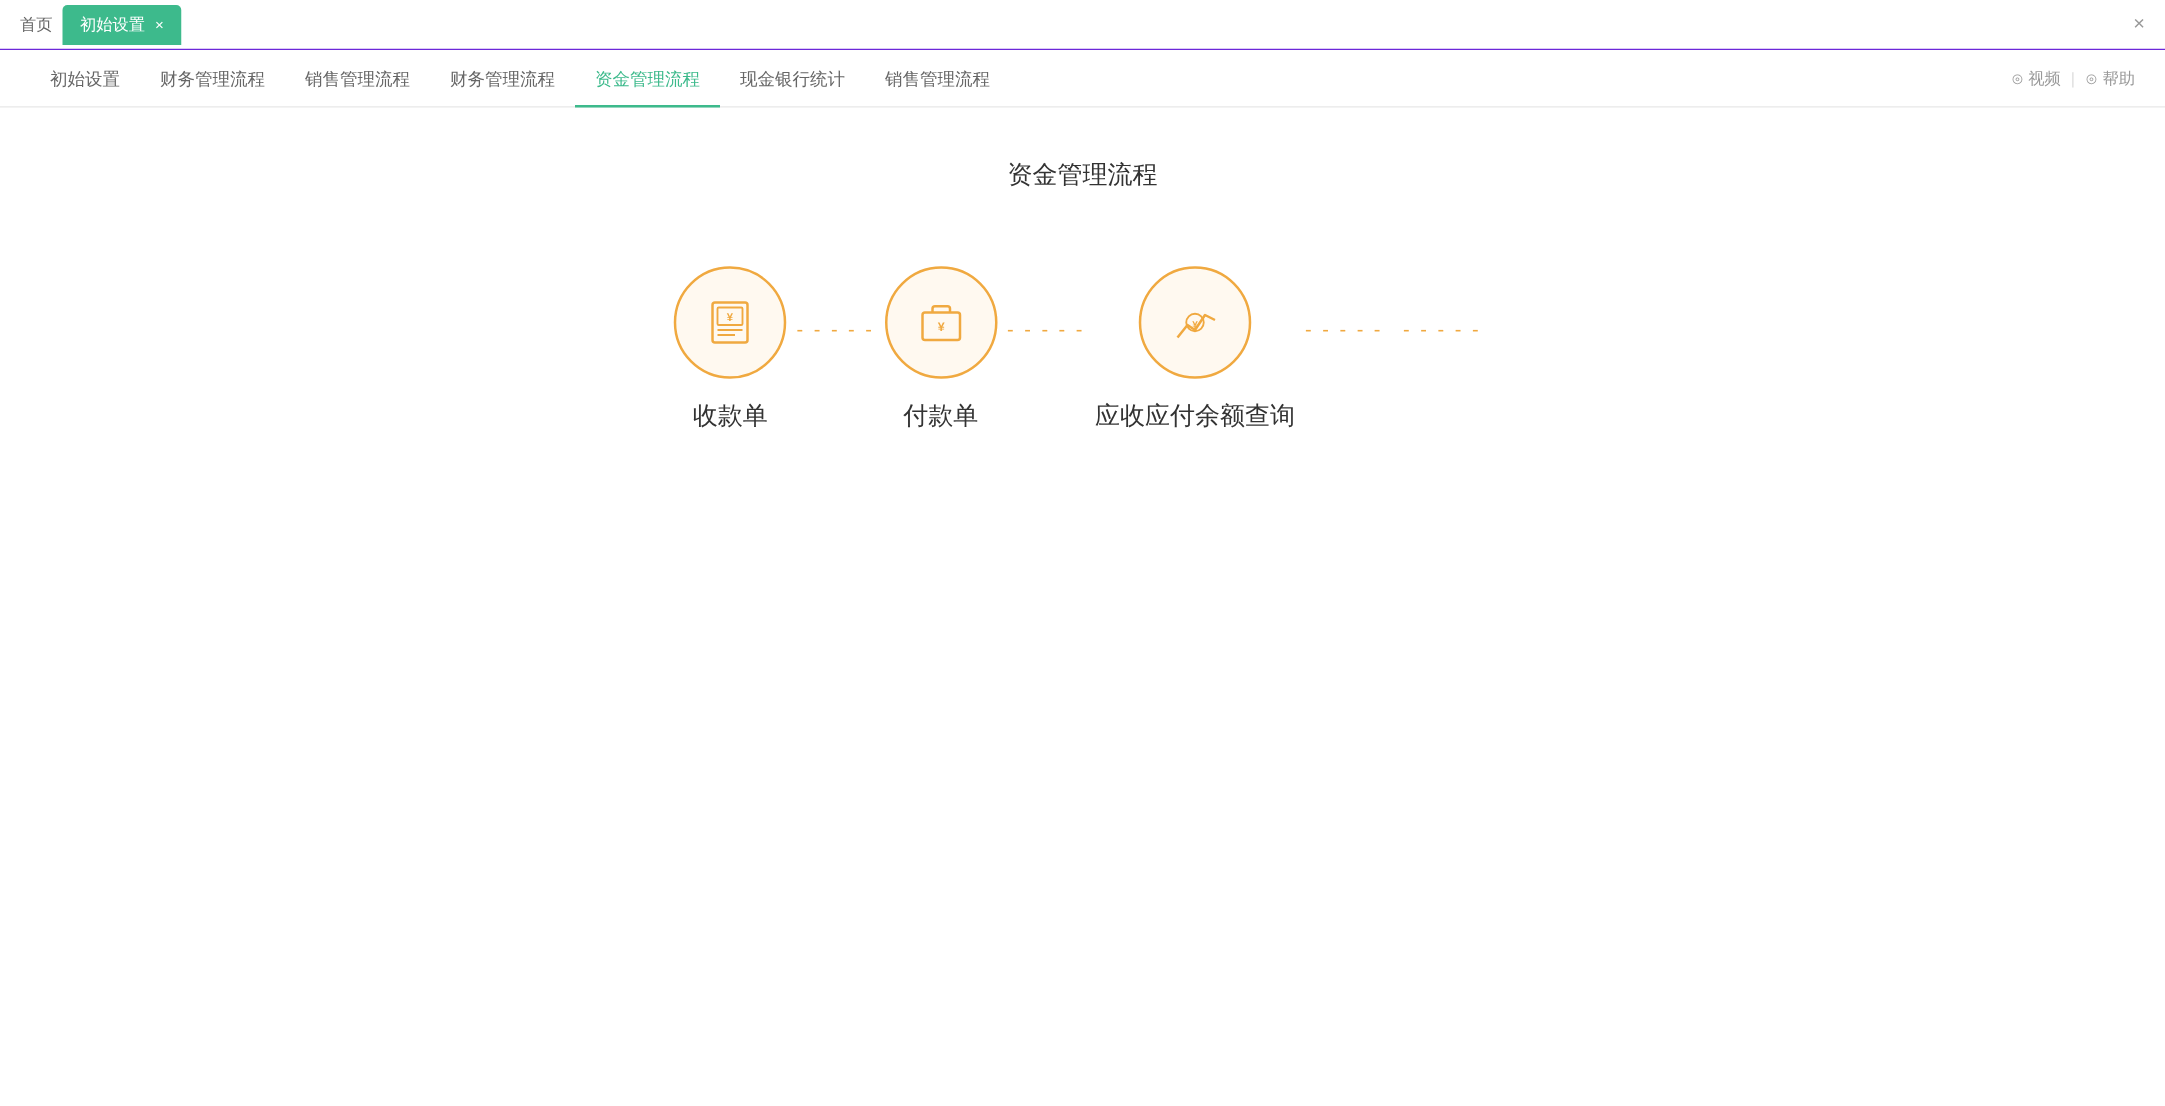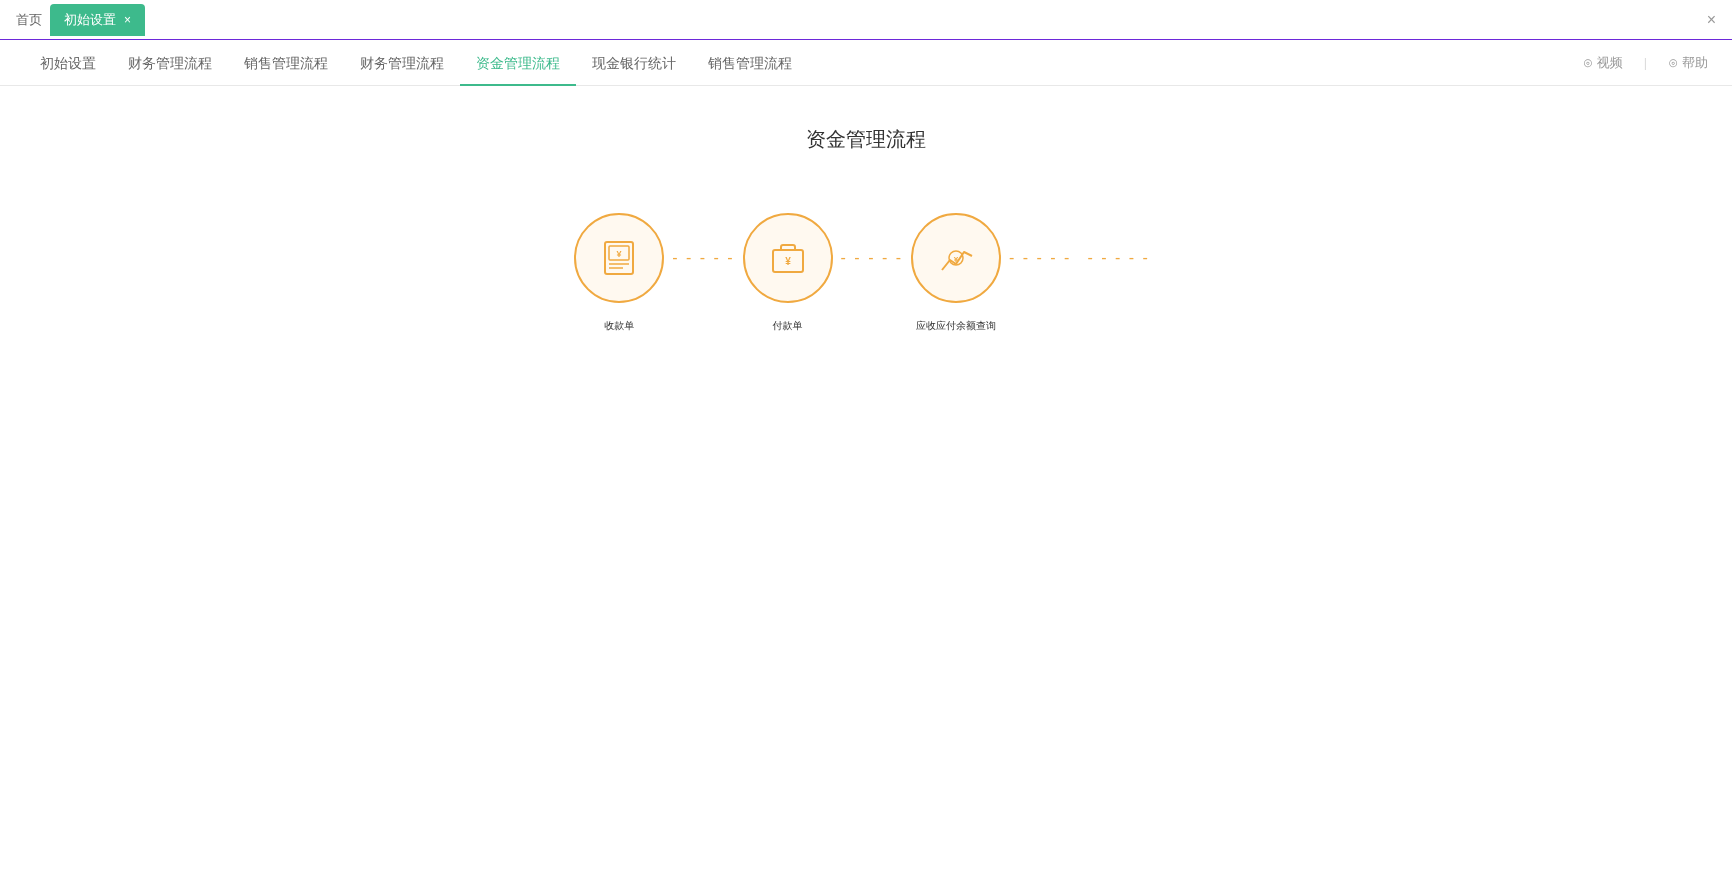--- a/index.html
+++ b/index.html
@@ -72,21 +72,21 @@
       font-weight: 500;
     }
     .nav-right {
       margin-left: auto;
       display: flex;
       align-items: center;
       gap: 8px;
       color: #999;
       font-size: 13px;
     }
-    .nav-right span { cursor: pointer; margin-left: 13px; }
+    .nav-right span { cursor: pointer; }
     .nav-right .divider { color: #ddd; }
 
     
     .main-content {
       padding: 40px 0;
       display: flex;
       flex-direction: column;
       align-items: center;
     }
     .page-title {
@@ -119,21 +119,21 @@
       display: flex;
       align-items: center;
       justify-content: center;
       margin-bottom: 16px;
     }
     .flow-circle svg {
       width: 44px;
       height: 44px;
     }
     .flow-label {
-      font-size: 10px;
+      font-size: 20px;
       color: #333;
       text-align: left;
     }
     .flow-connector {
       display: flex;
       align-items: center;
       padding-bottom: 16px;
       padding: 0 8px;
       padding-bottom: 30px;
     }

